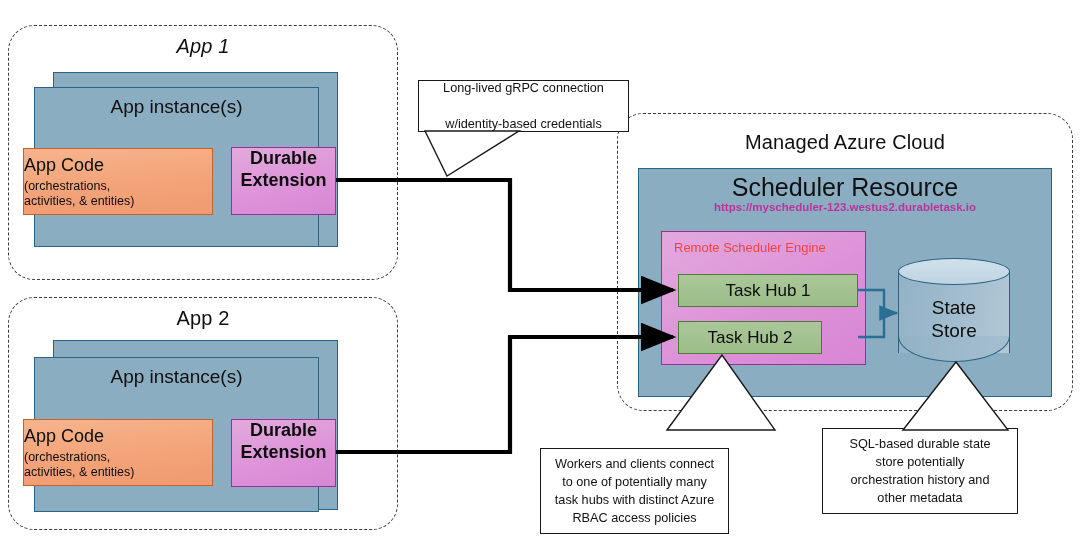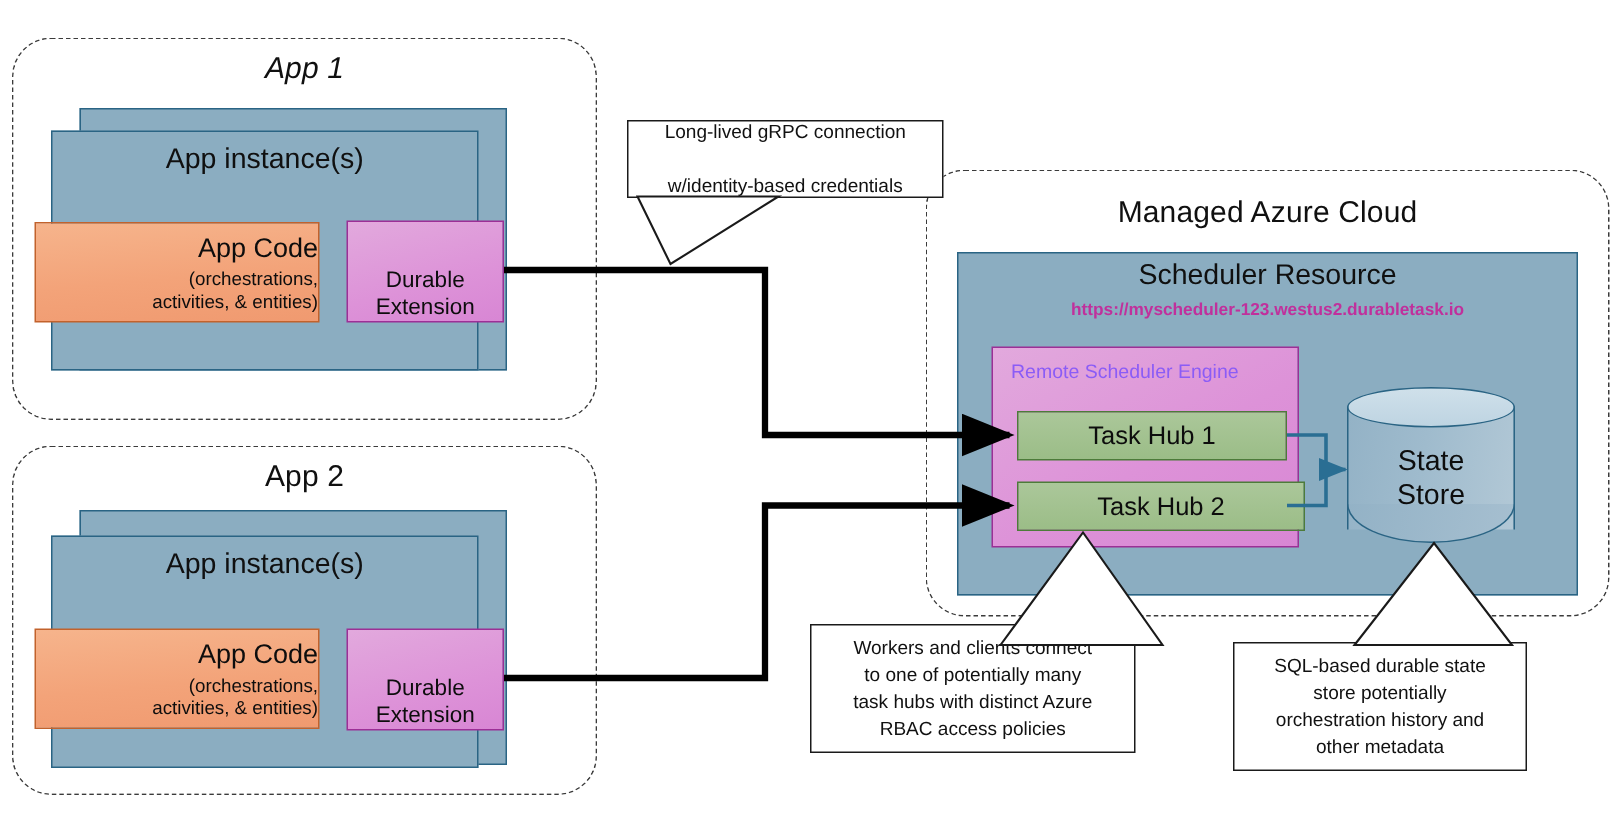--- a/index.html
+++ b/index.html
@@ -52,73 +52,74 @@
     white-space: nowrap;
   }
 
   
   .app-code {
     position: absolute;
     background: linear-gradient(175deg, #f6b48c 0%, #f3a379 55%, #f09a70 100%);
     border: 1.4px solid #c2622c;
     display: flex;
     flex-direction: column;
-    align-items: flex-end;
+    align-items: flex-start;
     justify-content: center;
     text-align: center;
     line-height: 1.18;
   }
   .app-code-title { font-size: 18px; color: #0d0d0d; }
   .app-code-sub { font-size: 12.5px; color: #0d0d0d; margin-top: 3px; }
 
   .durable-ext {
     position: absolute;
     background: linear-gradient(165deg, #e2a9dd 0%, #dd92d8 60%, #d886d4 100%);
     border: 1.4px solid #9c2f96;
     display: flex;
-    align-items: flex-end;
-    justify-content: center;
-    text-align: center;
-    font-size: 15px;
+    align-items: flex-start;
+    justify-content: center;
+    text-align: center;
+    font-size: 18px;
     color: #0d0d0d;
     line-height: 1.2;
+    font-weight: bold;
   }
 
   
   .scheduler-box {
     position: absolute;
     background: #8badc1;
     border: 1.3px solid #2a6484;
   }
   .scheduler-title {
     position: absolute;
     width: 100%;
     text-align: center;
-    font-size: 19px;
+    font-size: 25px;
     color: #101010;
     white-space: nowrap;
   }
   .scheduler-url {
     position: absolute;
     width: 100%;
     text-align: center;
     font-size: 11.5px;
     font-weight: bold;
     color: #c0309c;
     white-space: nowrap;
   }
   .engine-box {
     position: absolute;
     background: linear-gradient(150deg, #e2a9dd 0%, #dd92d8 55%, #d886d4 100%);
     border: 1.4px solid #9c2f96;
   }
   .engine-label {
     position: absolute;
     font-size: 13px;
-    color: #8b5cf6;
+    color: #ef4444;
     white-space: nowrap;
   }
   .task-hub {
     position: absolute;
     background: linear-gradient(180deg, #abc79a 0%, #9bbd87 100%);
     border: 1.3px solid #4d7b3a;
     display: flex;
     align-items: center;
     justify-content: center;
     font-size: 17px;
@@ -244,21 +245,21 @@
   <div class="container-title" style="left:617px; top:131px; width:456px;">Managed Azure Cloud</div>
 
   <div class="scheduler-box" style="left:638px; top:168px; width:414px; height:229px;"></div>
   <div class="scheduler-title" style="left:638px; top:173px; width:414px;">Scheduler Resource</div>
   <div class="scheduler-url" style="left:638px; top:201px; width:414px;">https://myscheduler-123.westus2.durabletask.io</div>
 
   <div class="engine-box" style="left:661px; top:231px; width:205px; height:134px;"></div>
   <div class="engine-label" style="left:674px; top:240px;">Remote Scheduler Engine</div>
 
   <div class="task-hub" style="left:678px; top:274px; width:180px; height:33px;">Task Hub 1</div>
-  <div class="task-hub" style="left:678px; top:321px; width:192px; height:33px;">Task Hub 2</div>
+  <div class="task-hub" style="left:678px; top:321px; width:144px; height:33px;">Task Hub 2</div>
 
   <div class="cylinder" style="left:898px; top:258px; width:112px; height:108px;">
     <div class="cyl-body" style="top:13px; height:82px;"></div>
     <div class="cyl-bottom" style="top:78px; height:26px;"></div>
     <div class="cyl-top" style="top:0px; height:27px;"></div>
     <div class="cyl-label" style="top:38px;">
       <span class="callout-line">State</span>
       <span class="callout-line">Store</span>
     </div>
   </div>
@@ -270,21 +271,21 @@
     <path d="M667,430 L722,355 L775,430 z" fill="#ffffff" stroke="#1a1a1a" stroke-width="1.4"></path>
 
     <path d="M903,430 L956,362 L1008,430 z" fill="#ffffff" stroke="#1a1a1a" stroke-width="1.4"></path>
   </svg>
 
   <div class="callout" style="left:418px; top:80px; width:211px; height:52px;gap:18px;">
     <span class="callout-line">Long-lived gRPC connection</span>
     <span class="callout-line">w/identity-based credentials</span>
   </div>
 
-  <div class="callout" style="left:540px; top:416px; width:217px; height:86px;">
+  <div class="callout" style="left:540px; top:448px; width:189px; height:86px;">
     <span class="callout-line">Workers and clients connect</span>
     <span class="callout-line">to one of potentially many</span>
     <span class="callout-line">task hubs with distinct Azure</span>
     <span class="callout-line">RBAC access policies</span>
   </div>
 
   <div class="callout" style="left:822px; top:428px; width:196px; height:86px;">
     <span class="callout-line">SQL-based durable state</span>
     <span class="callout-line">store potentially</span>
     <span class="callout-line">orchestration history and</span>

